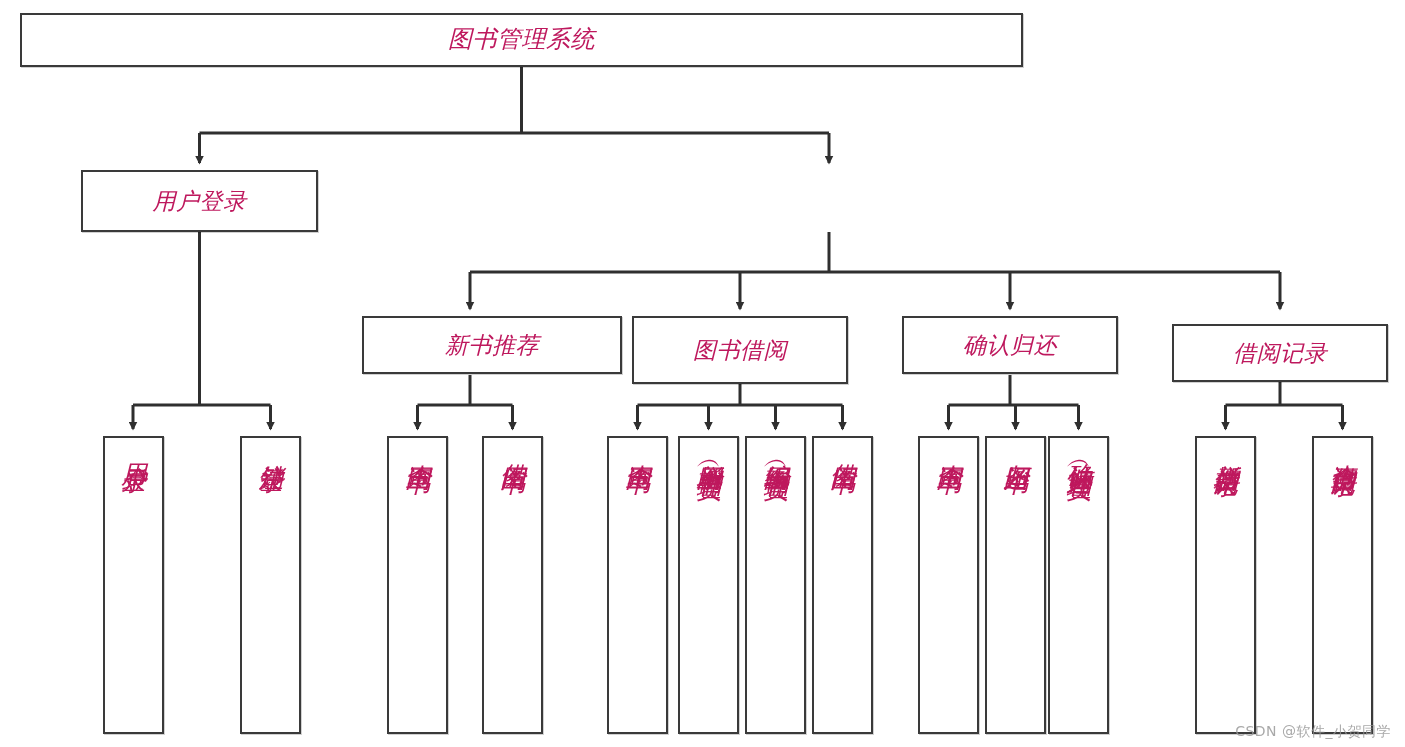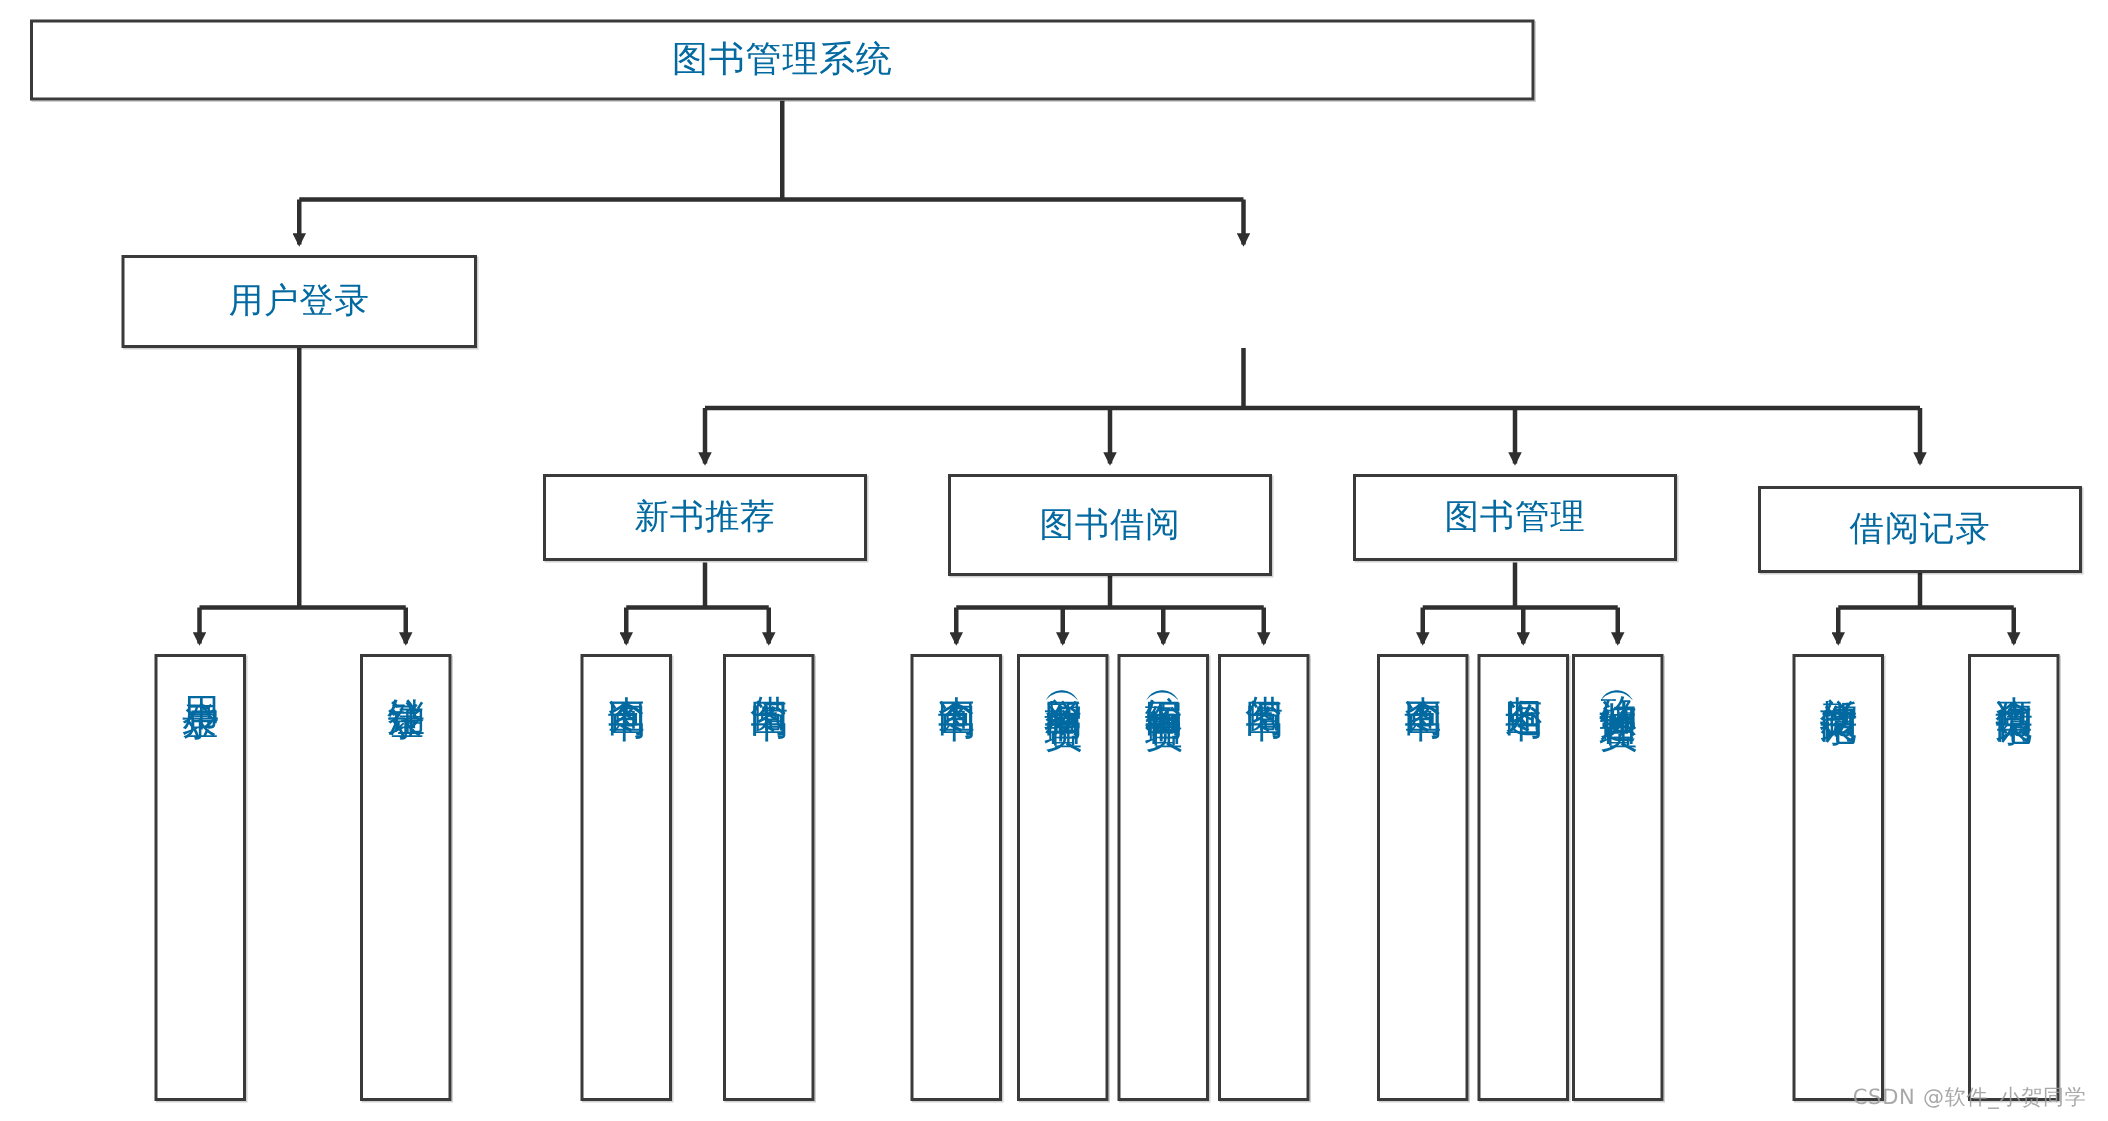--- a/index.html
+++ b/index.html
@@ -27,22 +27,23 @@
     pointer-events: none;
   }
   .node {
     position: absolute;
     box-sizing: border-box;
     background: #ffffff;
     border: 2px solid #3a3a3a;
     display: flex;
     align-items: center;
     justify-content: center;
-    color: #0369a1;
+    color: #be185d;
     box-shadow: 1px 1px 0 rgba(0,0,0,0.18);
+    font-style: italic;
   }
   .node-label {
     display: block;
     text-align: center;
     line-height: 1.22;
     letter-spacing: 0.5px;
   }
   .node.horizontal .node-label {
     font-size: 23px;
     white-space: nowrap;
@@ -132,28 +133,28 @@
   </svg>
 
   <div class="node root horizontal" style="left:20px; top:13px; width:1003px; height:54px;">
     <span class="node-label">图书管理系统</span>
   </div>
 
   <div class="node horizontal" style="left:81px; top:170px; width:237px; height:62px;">
     <span class="node-label">用户登录</span>
   </div>
 
-  <div class="node horizontal" style="left:362px; top:316px; width:216px; height:58px;">
+  <div class="node horizontal" style="left:362px; top:316px; width:260px; height:58px;">
     <span class="node-label">新书推荐</span>
   </div>
   <div class="node horizontal" style="left:632px; top:316px; width:216px; height:68px;">
     <span class="node-label">图书借阅</span>
   </div>
   <div class="node horizontal" style="left:902px; top:316px; width:216px; height:58px;">
-    <span class="node-label">图书管理</span>
+    <span class="node-label">确认归还</span>
   </div>
   <div class="node horizontal" style="left:1172px; top:324px; width:216px; height:58px;">
     <span class="node-label">借阅记录</span>
   </div>
 
   <div class="node vertical" style="left:103px; top:436px; width:61px; height:298px;">
     <span class="node-label">用户登录</span>
   </div>
   <div class="node vertical" style="left:240px; top:436px; width:61px; height:298px;">
     <span class="node-label">注销登录</span>

